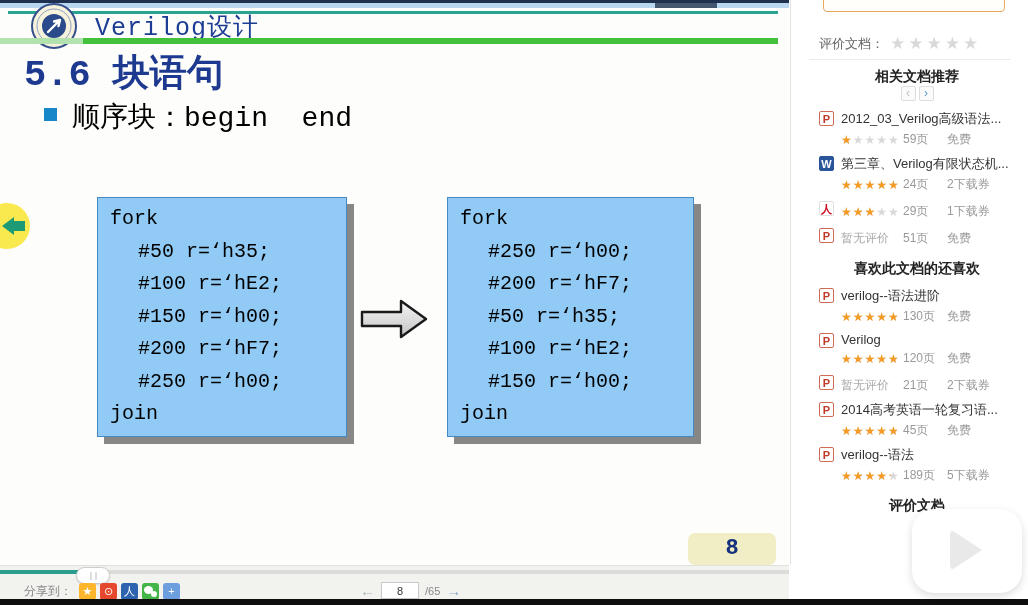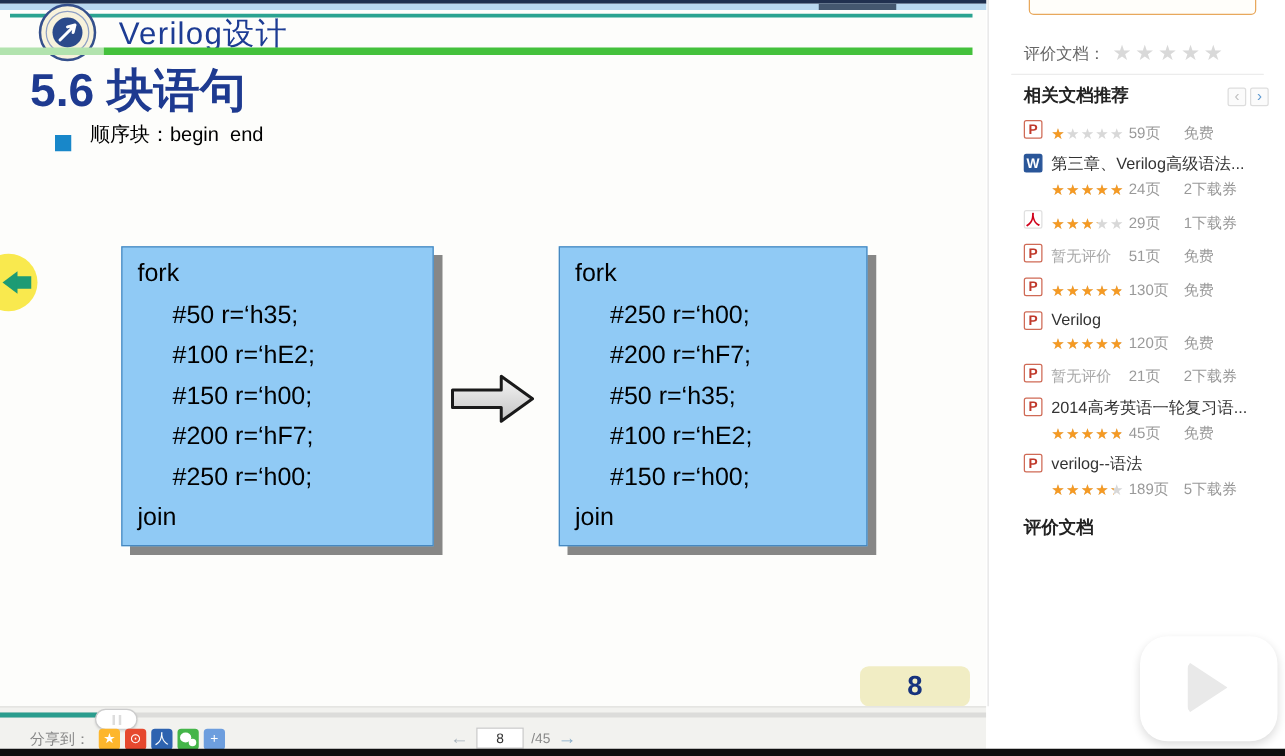--- a/index.html
+++ b/index.html
@@ -5,32 +5,32 @@
   * { margin:0; padding:0; box-sizing:border-box; }
   body { background:#fff; font-family:"Liberation Sans","DejaVu Sans",sans-serif; }
   .app { position:relative; width:1028px; height:605px; overflow:hidden; background:#fff; }
 
   
   .top-navy { position:absolute; left:0; top:0; width:789px; height:3px; background:#20304f; }
   .top-blue { position:absolute; left:0; top:3px; width:789px; height:5px; background:#b9d8ef; }
   .top-seg  { position:absolute; left:655px; top:0; width:62px; height:5px; background:#44576f; }
 
   
-  .slide { position:absolute; left:0; top:8px; width:789px; height:557px; background:#fdfdfb; }
+  .slide { position:absolute; left:0; top:8px; width:789px; height:557px; background:#fdfdfb;font-family:Liberation Mono, monospace; }
   .teal-line { position:absolute; left:8px; top:3px; width:770px; height:3px; background:#2aa391; }
   .logo { position:absolute; left:30px; top:-6px; width:48px; height:48px; }
   .slide-header-title { position:absolute; left:95px; top:2px; font-size:25px; color:#1d3c94; letter-spacing:1px; }
   .green-band-light { position:absolute; left:0; top:30px; width:83px; height:6px; background:#b2e3ae; }
   .green-band { position:absolute; left:83px; top:30px; width:695px; height:6px; background:#44c13c; }
   .section-title { position:absolute; left:24px; top:40px; font-size:37px; font-weight:bold; color:#1e3a90; }
 
   .bullets { position:absolute; left:44px; top:90px; }
   .bullet-row { display:flex; align-items:flex-start; margin-bottom:13px; }
   .bullet-sq { width:13px; height:13px; background:#1887c9; margin:10px 15px 0 0; flex:none; }
-  .bullet-text { font-size:16px; color:#000; white-space:pre; }
+  .bullet-text { font-size:28px; color:#000; white-space:pre; }
 
   .code { position:absolute; top:189px; width:250px; height:240px; background:#90caf5;
           border:1px solid #4688c0; box-shadow:7px 7px 0 rgba(105,105,105,.8);
           padding:5px 0 0 12px; font-size:20px; color:#000; }
   .code.pos-left { left:97px; }
   .code.pos-right { left:447px; width:247px; }
   .code-line { line-height:32.5px; white-space:pre; }
   .code-line.indent { padding-left:28px; }
 
   .block-arrow { position:absolute; left:359px; top:288px; }
@@ -49,21 +49,21 @@
   
   .sidebar { position:absolute; left:790px; top:0; width:238px; height:599px;
              background:#fff; border-left:1px solid #e3e3e3; }
   .promo-box { position:absolute; left:32px; top:-28px; width:182px; height:40px;
                border:1px solid #e8a85c; border-radius:4px; background:#fffefa; }
   .rate-row { position:absolute; left:28px; top:33px; font-size:13px; color:#666;
               display:flex; align-items:center; }
   .stars-big { color:#d9d9d9; font-size:17px; letter-spacing:3px; margin-left:6px; }
   .side-divider { position:absolute; left:18px; top:59px; width:202px; height:1px; background:#ececec; }
   .side-sections { position:absolute; left:28px; top:68px; width:196px; }
-  .side-heading-row { display:flex; align-items:center; justify-content:space-between; margin-bottom:9px; }
+  .side-heading-row { display:flex; align-items:center; justify-content:space-between; margin-bottom:9px;flex-direction:column; }
   .side-heading { font-size:14px; font-weight:bold; color:#222; }
   .heading-gap { margin-top:13px; }
   .nav-btns { display:flex; gap:3px; }
   .nav-btn { width:15px; height:15px; border:1px solid #ddd; background:#fbfbfb; border-radius:2px;
              font-size:12px; line-height:12px; text-align:center; color:#c0c0c0; cursor:pointer; }
   .nav-btn.next { color:#5e9ad2; }
   .doc-item { display:flex; gap:7px; margin-bottom:7px; }
   .doc-icon { width:15px; height:15px; flex:none; font-size:11px; font-weight:bold; text-align:center;
               line-height:14px; border-radius:2px; margin-top:1px; }
   .doc-icon.ppt { background:#fff; border:1px solid #cf6a55; color:#c0392b; }
@@ -199,31 +199,32 @@
         <div class="side-heading-row">
           <span class="side-heading">相关文档推荐</span>
           <span class="nav-btns">
             <span class="nav-btn">‹</span>
             <span class="nav-btn next">›</span>
           </span>
         </div>
         <div class="doc-item">
           <span class="doc-icon ppt">P</span>
           <span class="doc-body">
+            <span class="doc-title">2012_03_Verilog高级语法...</span>
             <span class="doc-meta">
               <span class="stars">★★★★★<span class="fill" style="width: 20%;">★★★★★</span></span>
               <span class="doc-pages">59页</span>
               <span class="doc-price">免费</span>
             </span>
           </span>
         </div>
         <div class="doc-item">
           <span class="doc-icon word">W</span>
           <span class="doc-body">
-            <span class="doc-title">第三章、Verilog高级语法...</span>
+            <span class="doc-title">第三章、Verilog有限状态机...</span>
             <span class="doc-meta">
               <span class="stars">★★★★★<span class="fill" style="width: 100%;">★★★★★</span></span>
               <span class="doc-pages">24页</span>
               <span class="doc-price">2下载券</span>
             </span>
           </span>
         </div>
         <div class="doc-item">
           <span class="doc-icon pdf">人</span>
           <span class="doc-body">
@@ -237,23 +238,27 @@
         <div class="doc-item">
           <span class="doc-icon ppt">P</span>
           <span class="doc-body">
             <span class="doc-meta">
               <span class="no-rate">暂无评价</span>
               <span class="doc-pages">51页</span>
               <span class="doc-price">免费</span>
             </span>
           </span>
         </div>
-        <div class="doc-item">
-          <span class="doc-icon ppt">P</span>
-          <span class="doc-body">
+        <div class="side-heading-row heading-gap">
+          <span class="side-heading">喜欢此文档的还喜欢</span>
+        </div>
+        <div class="doc-item">
+          <span class="doc-icon ppt">P</span>
+          <span class="doc-body">
+            <span class="doc-title">verilog--语法进阶</span>
             <span class="doc-meta">
               <span class="stars">★★★★★<span class="fill" style="width: 90%;">★★★★★</span></span>
               <span class="doc-pages">130页</span>
               <span class="doc-price">免费</span>
             </span>
           </span>
         </div>
         <div class="doc-item">
           <span class="doc-icon ppt">P</span>
           <span class="doc-body">
@@ -317,21 +322,21 @@
           <span class="share-icon" style="background: rgb(253, 182, 44);">★</span>
           <span class="share-icon" style="background: rgb(230, 72, 46);">⊙</span>
           <span class="share-icon" style="background: rgb(46, 99, 176);">人</span>
           <span class="share-icon wechat" style="background: rgb(68, 181, 73);"></span>
           <span class="share-icon" style="background: rgb(109, 158, 222);">+</span>
         </span>
     </div>
     <div class="pager">
       <span class="pager-arrow">←</span>
       <input class="page-input" value="8" style="">
-      <span class="page-total">/45</span>
+      <span class="page-total">/65</span>
       <span class="pager-arrow next">→</span>
     </div>
   </div>
   <div class="footer-right"></div>
 
   <div class="black-bar"></div>
 
   <div class="tv-icon">
     <div class="tv-ant a1"></div>
       <div class="tv-ant a2"></div>

